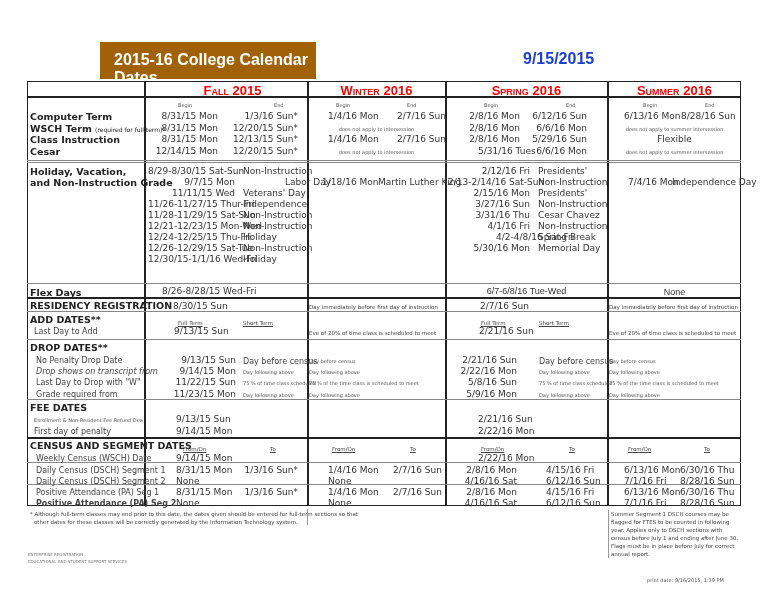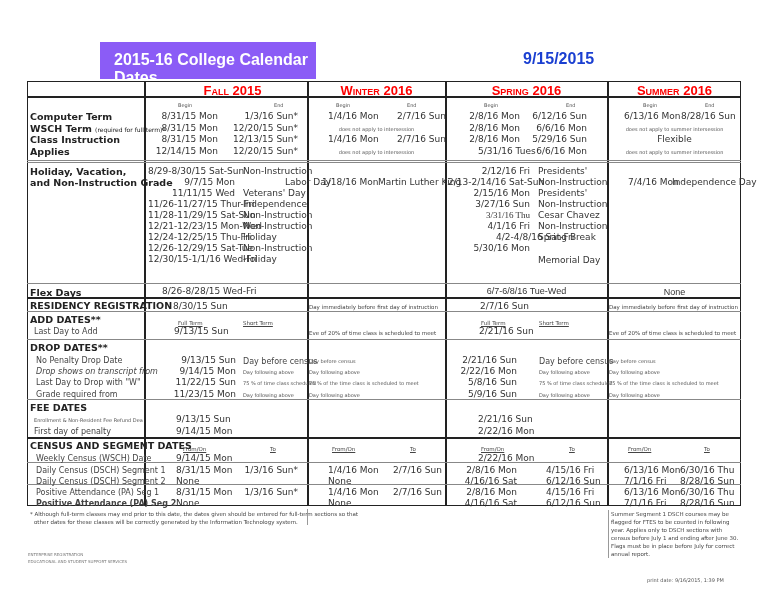--- a/index.html
+++ b/index.html
@@ -1,19 +1,19 @@
 <!DOCTYPE html>
 <html><head>
 <meta charset="utf-8">
 <style>
   * { box-sizing: border-box; margin: 0; padding: 0; }
   html, body { width: 768px; height: 593px; background: #fff; overflow: hidden; }
   body { position: relative; font-family: "DejaVu Sans", sans-serif; color: #222; }
   .abs { position: absolute; }
-  .title-bar { left: 100px; top: 42px; width: 216px; height: 37px; background: #8b5cf6; }
+  .title-bar { left: 100px; top: 42px; width: 216px; height: 37px; background: #a16207; }
   .title-bar span { position: absolute; left: 14px; top: 9px; color: #fff; font-family: "Liberation Sans", sans-serif; font-weight: bold; font-size: 16px; }
   .date-head { left: 523px; top: 50px; color: #1a3fd1; font-family: "Liberation Sans", sans-serif; font-weight: bold; font-size: 16px; }
   .frame { position: absolute; border: 1.5px solid #222; }
   .vline { position: absolute; width: 1.5px; background: #222; }
   .hline { position: absolute; height: 1px; background: #888; }
   .hline.dark { height: 1.5px; background: #222; }
   .t { position: absolute; white-space: nowrap; font-size: 9px; line-height: 11px; color: #333; }
   .t.lab { font-weight: bold; color: #222; font-size: 9.5px; }
   .t.sub { font-size: 8px; color: #444; }
   .t.tiny { font-size: 6.5px; color: #444; }
@@ -62,21 +62,21 @@
 <div class="t hdr" style="left:336px;top:100px;">Begin</div>
 <div class="t hdr" style="left:407px;top:100px;">End</div>
 <div class="t hdr" style="left:484px;top:100px;">Begin</div>
 <div class="t hdr" style="left:566px;top:100px;">End</div>
 <div class="t hdr" style="left:643px;top:100px;">Begin</div>
 <div class="t hdr" style="left:705px;top:100px;">End</div>
 
 <div class="t lab" style="left:30px;top:111px;">Computer Term</div>
 <div class="t lab" style="left:30px;top:123px;"><span>WSCH Term</span> <span class="sm">(required for full term)*</span></div>
 <div class="t lab" style="left:30px;top:134px;">Class Instruction</div>
-<div class="t lab" style="left:30px;top:146px;">Applies</div>
+<div class="t lab" style="left:30px;top:146px;">Cesar</div>
 
 <div class="t r" style="left:150px;top:111px;width:68px;">8/31/15 Mon</div>
 <div class="t r" style="left:230px;top:111px;width:68px;">1/3/16 Sun*</div>
 <div class="t r" style="left:150px;top:123px;width:68px;">8/31/15 Mon</div>
 <div class="t r" style="left:230px;top:123px;width:68px;">12/20/15 Sun*</div>
 <div class="t r" style="left:150px;top:134px;width:68px;">8/31/15 Mon</div>
 <div class="t r" style="left:230px;top:134px;width:68px;">12/13/15 Sun*</div>
 <div class="t r" style="left:150px;top:146px;width:68px;">12/14/15 Mon</div>
 <div class="t r" style="left:230px;top:146px;width:68px;">12/20/15 Sun*</div>
 
@@ -127,28 +127,28 @@
   </div>
 <div id="spring-hol">
     <div class="t r" style="left: 448px; top: 166px; width: 82px;">2/12/16 Fri</div>
     <div class="t " style="left: 538px; top: 166px;">Presidents'</div>
     <div class="t r" style="left: 448px; top: 177px; width: 82px;">2/13-2/14/16 Sat-Sun</div>
     <div class="t " style="left: 538px; top: 177px;">Non-Instruction</div>
     <div class="t r" style="left: 448px; top: 188px; width: 82px;">2/15/16 Mon</div>
     <div class="t " style="left: 538px; top: 188px;">Presidents'</div>
     <div class="t r" style="left: 448px; top: 199px; width: 82px;">3/27/16 Sun</div>
     <div class="t " style="left: 538px; top: 199px;">Non-Instruction</div>
-    <div class="t r" style="left: 448px; top: 210px; width: 82px; font-family: Liberation Serif, serif;">3/31/16 Thu</div>
+    <div class="t r" style="left: 448px; top: 210px; width: 82px;">3/31/16 Thu</div>
     <div class="t " style="left: 538px; top: 210px;">Cesar Chavez</div>
     <div class="t r" style="left: 448px; top: 221px; width: 82px;">4/1/16 Fri</div>
     <div class="t " style="left: 538px; top: 221px;">Non-Instruction</div>
     <div class="t r" style="left: 448px; top: 232px; width: 82px; padding-left: 48px;">4/2-4/8/16 Sat-Fri</div>
     <div class="t " style="left: 538px; top: 232px;">Spring Break</div>
     <div class="t r" style="left: 448px; top: 243px; width: 82px;">5/30/16 Mon</div>
-    <div class="t " style="left: 538px; top: 243px; margin-top: 12px;">Memorial Day</div>
+    <div class="t " style="left: 538px; top: 243px;">Memorial Day</div>
   </div>
 <div class="t" style="left:322px;top:177px;">1/18/16 Mon</div>
 <div class="t" style="left:378px;top:177px;">Martin Luther King</div>
 <div class="t" style="left:628px;top:177px;">7/4/16 Mon</div>
 <div class="t" style="left:672px;top:177px;">Independence Day</div>
 
 <div class="t lab" style="left:30px;top:287px;">Flex Days</div>
 <div class="t" style="left:162px;top:286px;">8/26-8/28/15 Wed-Fri</div>
 <div class="t c" style="left:446px;top:286px;width:161px;font-family:'Liberation Sans',sans-serif;">6/7-6/8/16 Tue-Wed</div>
 <div class="t c" style="left:608px;top:287px;width:133px;font-family:'Liberation Sans',sans-serif;">None</div>
@@ -190,21 +190,21 @@
     <div class="t micro" style="left: 609px; top: 367px;">Day following above</div>
     <div class="t r" style="left: 150px; top: 377px; width: 86px;">11/22/15 Sun</div>
     <div class="t micro" style="left: 243px; top: 378px;">75 % of time class scheduled</div>
     <div class="t micro" style="left: 309px; top: 378px;">75 % of the time class is scheduled to meet</div>
     <div class="t r" style="left: 450px; top: 377px; width: 67px;">5/8/16 Sun</div>
     <div class="t micro" style="left: 539px; top: 378px;">75 % of time class scheduled</div>
     <div class="t micro" style="left: 609px; top: 378px;">75 % of the time class is scheduled to meet</div>
     <div class="t r" style="left: 150px; top: 389px; width: 86px;">11/23/15 Mon</div>
     <div class="t micro" style="left: 243px; top: 390px;">Day following above</div>
     <div class="t micro" style="left: 309px; top: 390px;">Day following above</div>
-    <div class="t r" style="left: 450px; top: 389px; width: 67px;">5/9/16 Sun</div>
+    <div class="t r" style="left: 450px; top: 389px; width: 67px;">5/9/16 Mon</div>
     <div class="t micro" style="left: 539px; top: 390px;">Day following above</div>
     <div class="t micro" style="left: 609px; top: 390px;">Day following above</div>
   </div>
 
 <div class="t lab" style="left:30px;top:402px;">FEE DATES</div>
 <div class="t micro" style="left:34px;top:415px;width:109px;overflow:hidden;">Enrollment &amp; Non-Resident Fee Refund Deadline</div>
 <div class="t sub" style="left:34px;top:426px;">First day of penalty</div>
 <div class="t" style="left:176px;top:414px;">9/13/15 Sun</div>
 <div class="t" style="left:176px;top:426px;">9/14/15 Mon</div>
 <div class="t" style="left:478px;top:414px;">2/21/16 Sun</div>

